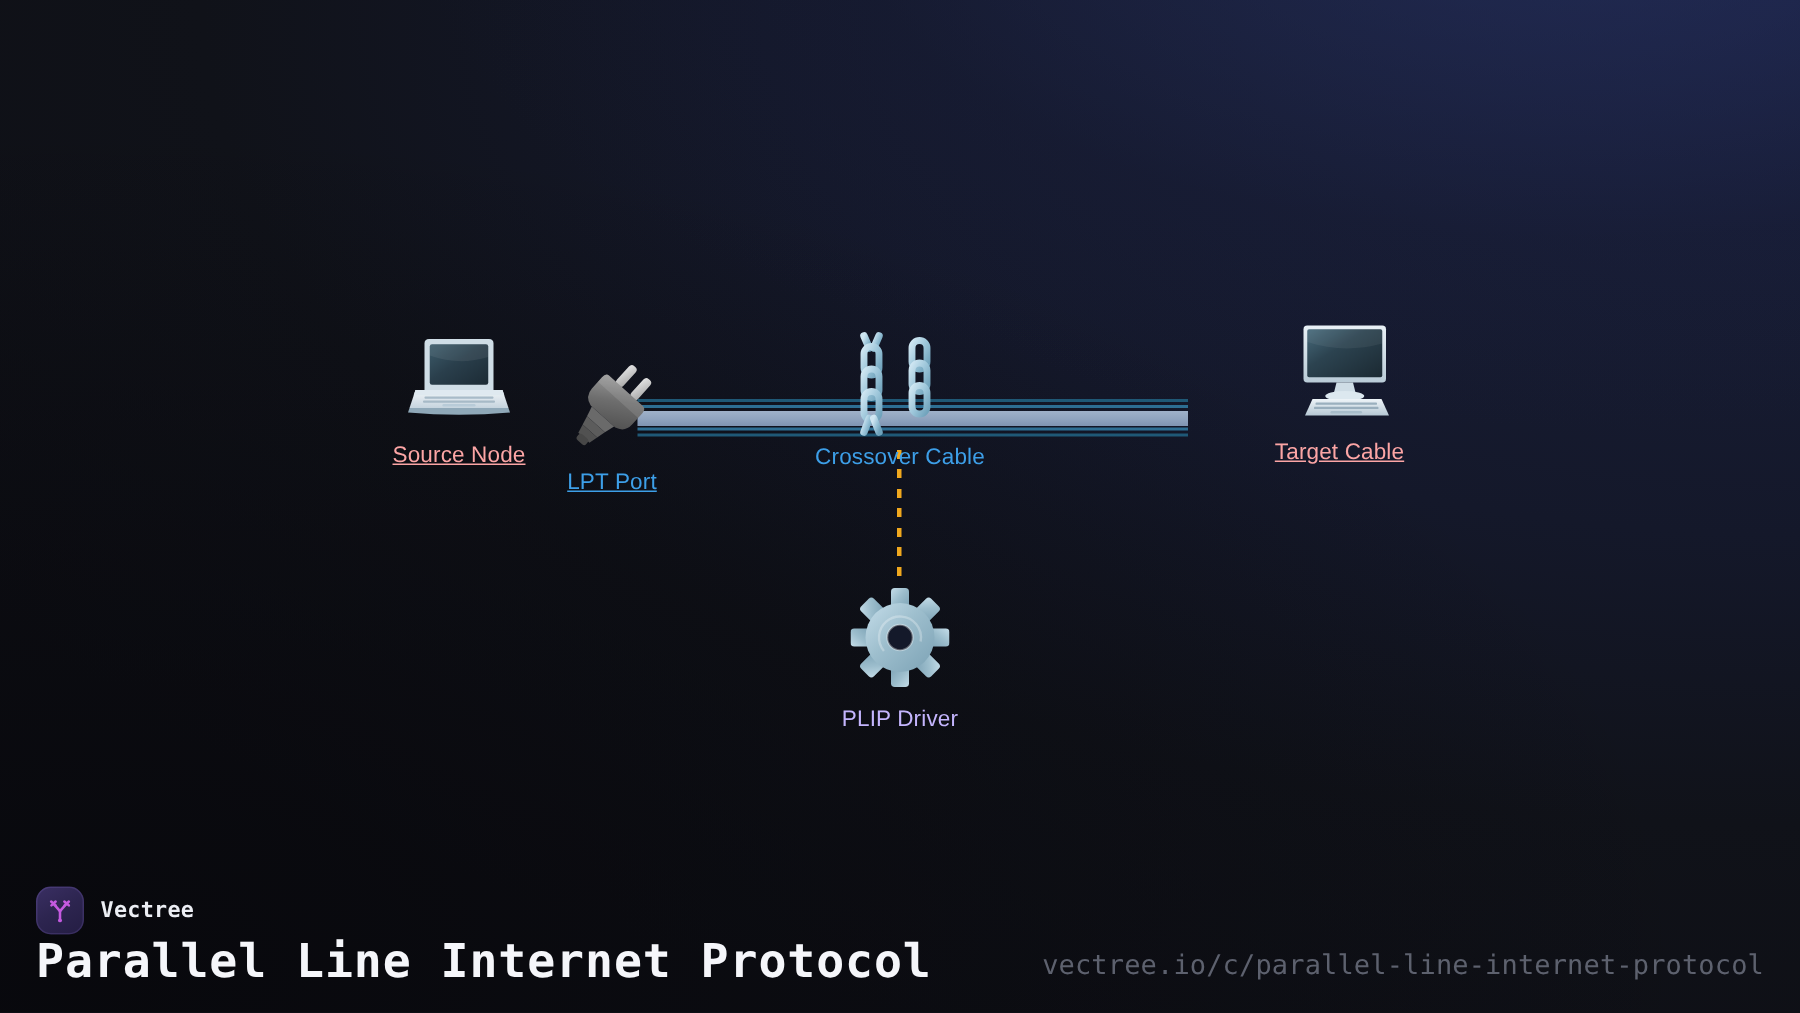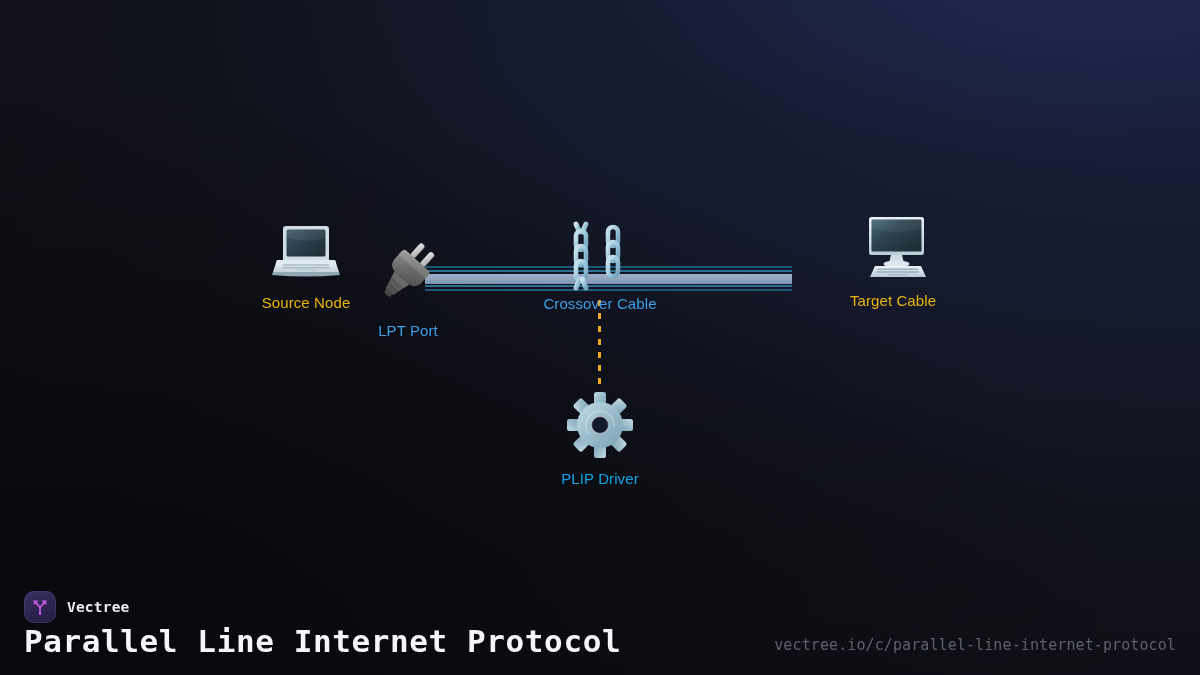--- a/index.html
+++ b/index.html
@@ -33,23 +33,23 @@
   
   #canvas { position:absolute; inset:0; }
 
   .node { position:absolute; text-align:center; }
 
   .node-label {
     white-space:nowrap;
     font-size:15px;
     letter-spacing:0.1px;
   }
-  .label-white  { color:#eab308; }
+  .label-white  { color:#fca5a5;text-decoration:underline; }
   .label-blue   { color:#3d9fe8; }
-  .label-amber  { color:#0ea5e9; }
+  .label-amber  { color:#c4b5fd; }
 
   
   #cable { position:absolute; }
   #cable .band {
     position:absolute; left:0; right:0;
     background:linear-gradient(180deg,#9fb1c9 0%,#8fa3be 55%,#7f94b2 100%);
   }
   #cable .hair {
     position:absolute; left:0; right:0; height:2px;
     background:#2d6e93;
@@ -87,21 +87,21 @@
   }
   #page-title {
     position:absolute; left:24px; top:58px;
     font-family:"DejaVu Sans Mono", monospace;
     font-size:31px; font-weight:700; color:#f5f6fa;
     letter-spacing:0.6px; white-space:nowrap;
   }
   #footer-url {
     position:absolute; right:24px; bottom:21px;
     font-family:"DejaVu Sans Mono", monospace;
-    font-size:15px; color:#5d616e; letter-spacing:0.1px;
+    font-size:18px; color:#5d616e; letter-spacing:0.1px;
   }
 </style>
 </head>
 <body>
 
 <div id="bg"></div>
 <div id="bg-sheen"></div>
 <div id="bg-vignette"></div>
 
 <div id="canvas">
@@ -167,21 +167,21 @@
 
         <path d="M18,19 L48,19 Q51,19 51,23 L51,33 Q51,40 44,42 L22,42 Q15,40 15,33 L15,23 Q15,19 18,19 Z" fill="url(#plugBody)"></path>
         <path d="M18,19 L48,19 Q51,19 51,23 L51,27 L15,27 L15,23 Q15,19 18,19 Z" fill="rgba(255,255,255,0.11)"></path>
 
         <path d="M23,42 L43,42 L41,49 L25,49 Z" fill="#6a6a6a"></path>
         <path d="M25,49 L41,49 L39.5,55 L26.5,55 Z" fill="#5c5c5c"></path>
         <path d="M26.5,55 L39.5,55 L38,61 L28,61 Z" fill="#515151"></path>
         <rect x="29" y="60" width="8" height="5" rx="2" fill="#474747"></rect>
       </g>
     </svg>
-    <div class="node-label label-blue" style="margin-top:14px;">LPT Port</div>
+    <div class="node-label label-blue" style="margin-top:4px;text-decoration:underline;">LPT Port</div>
   </div>
 
   <div class="node" style="left:520px; top:221px; width:160px;">
     <svg width="62" height="72" viewBox="0 0 62 72">
       <defs>
         <linearGradient id="chainG" x1="0" y1="0" x2="1" y2="1">
           <stop offset="0%" stop-color="#cfe6f2"></stop>
           <stop offset="50%" stop-color="#9dc6da"></stop>
           <stop offset="100%" stop-color="#6fa2bb"></stop>
         </linearGradient>

